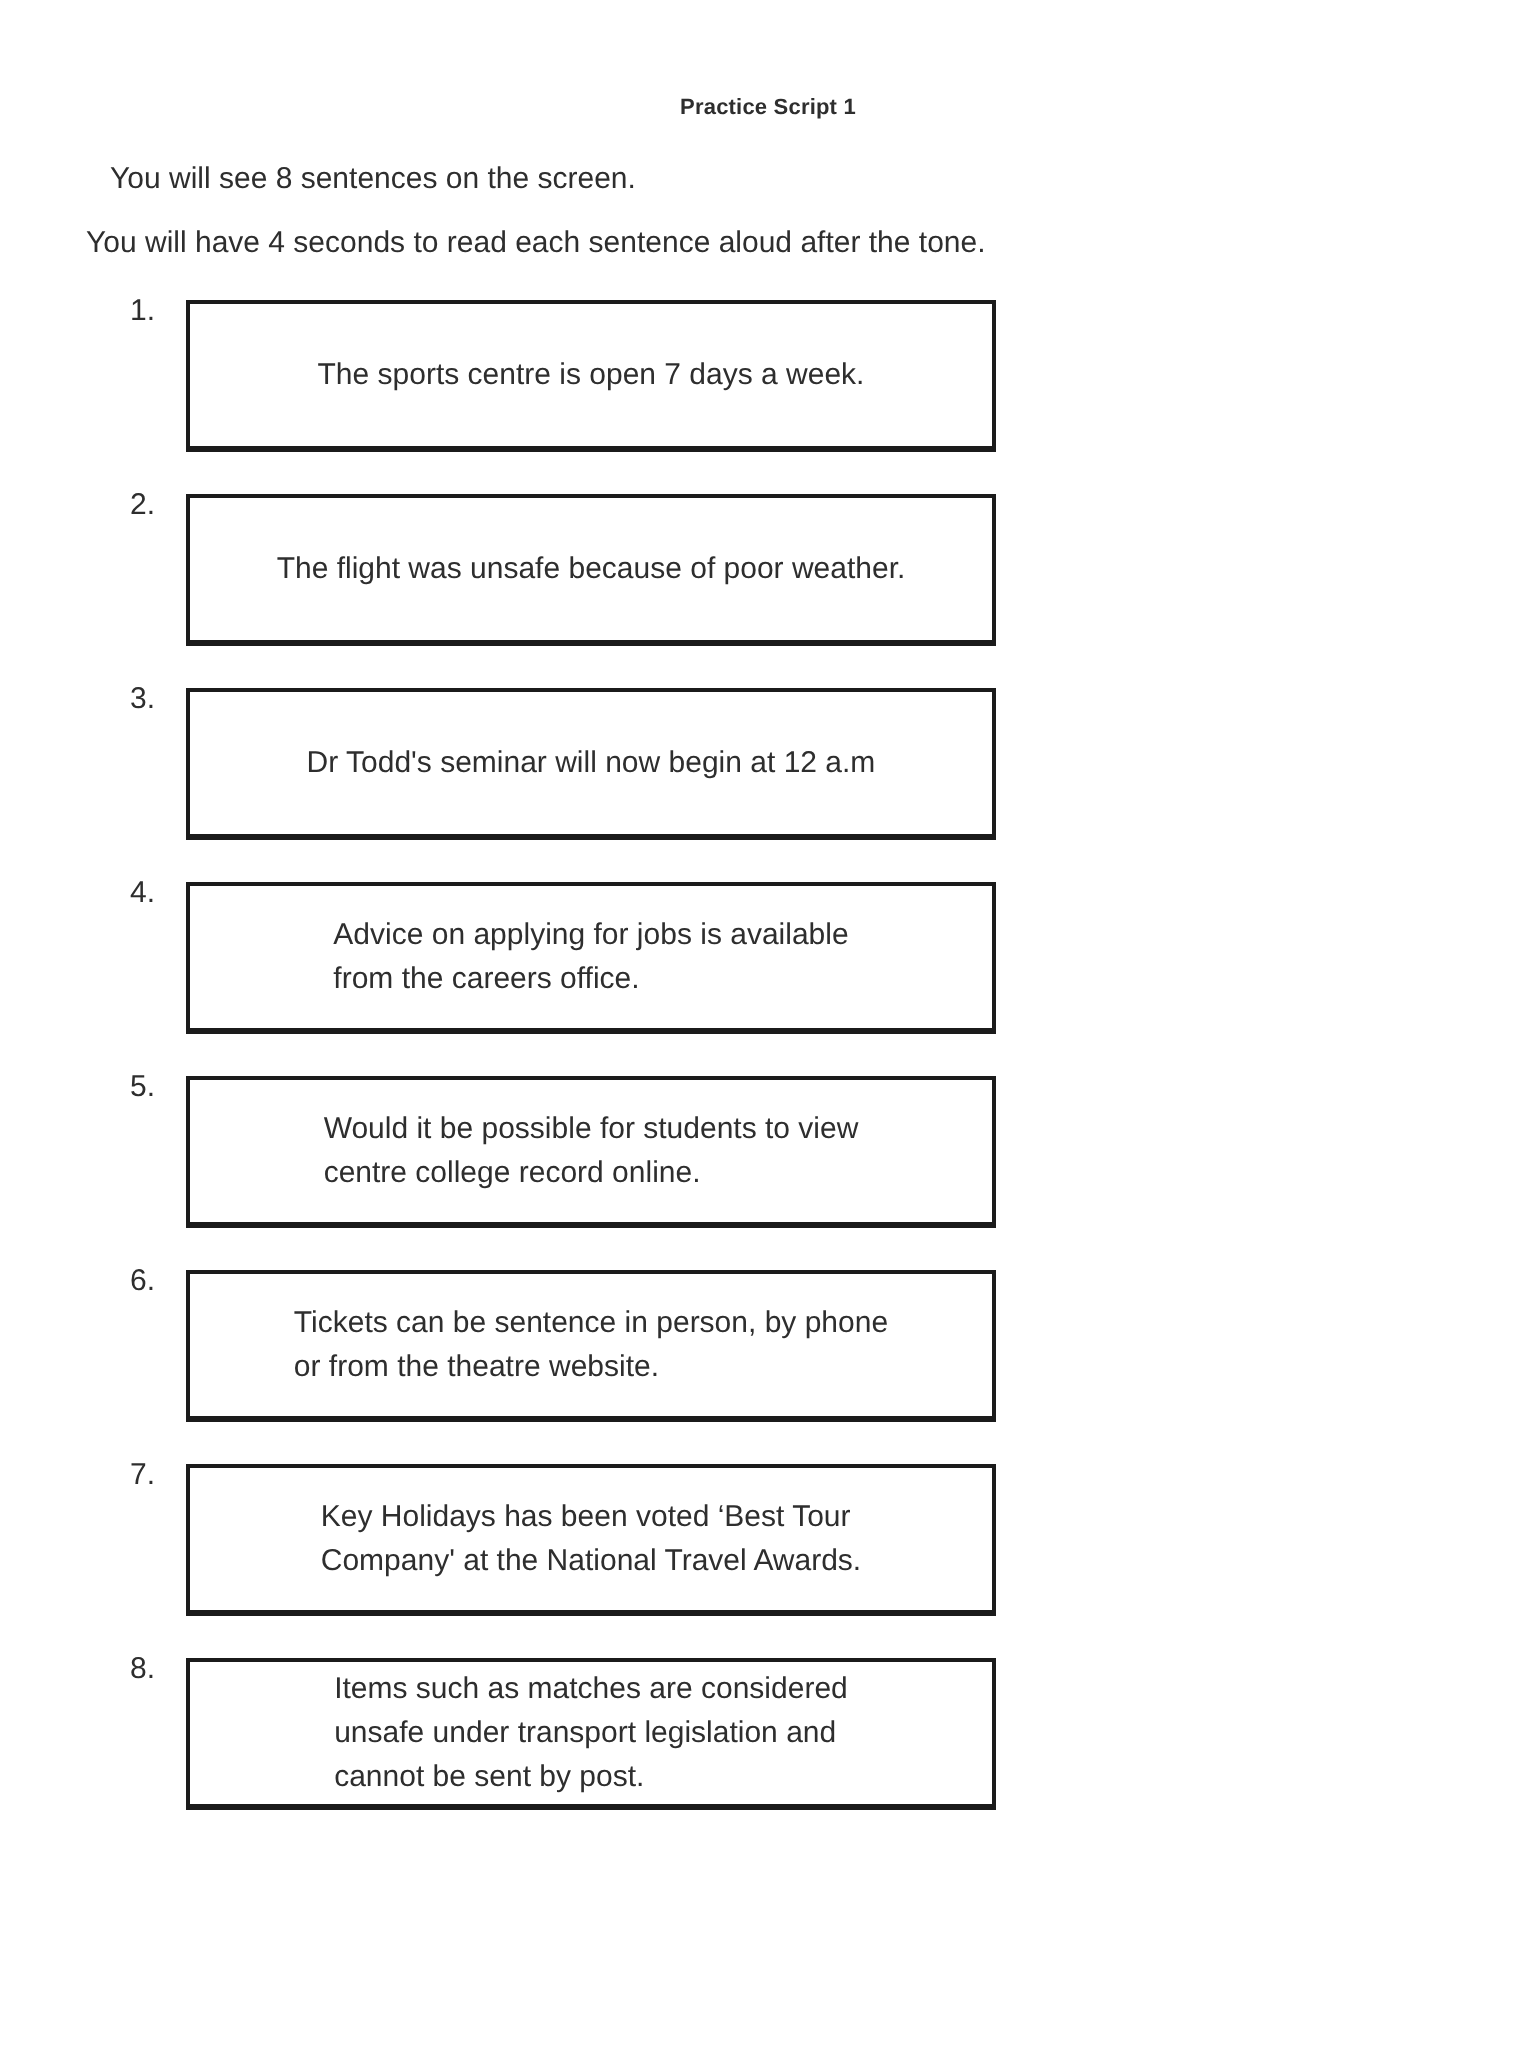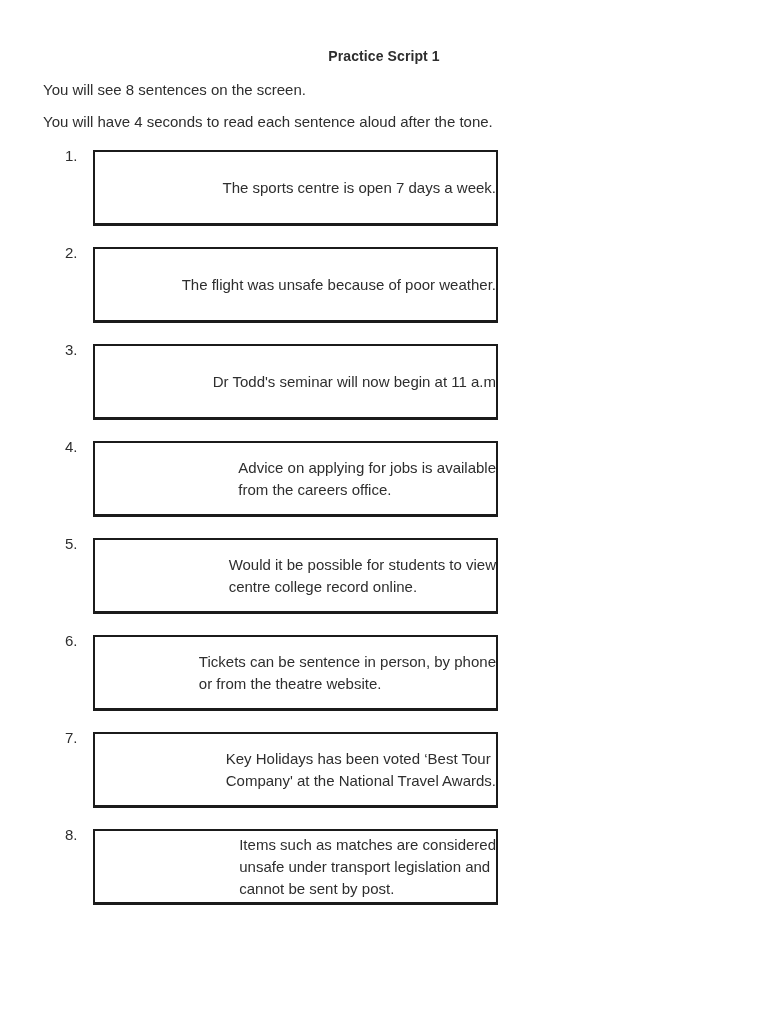--- a/index.html
+++ b/index.html
@@ -13,42 +13,42 @@
     background: var(--background);
     font-family: "Liberation Sans", sans-serif;
     color: var(--text);
     overflow: hidden;
   }
   .page { position: relative; width: 768px; height: 1024px; background: var(--background); }
 
   .title {
     position: absolute; top: 48px; left: 0; width: 768px;
     text-align: center;
-    font-size: 14px; font-weight: 700;
+    font-size: 11px; font-weight: 700;
     letter-spacing: 0.1px;
   }
   .intro {
     position: absolute; left: 43px;
     font-size: 15px; line-height: 18px;
   }
-  .intro-1 { top: 81px; }
+  .intro-1 { top: 81px; margin-left: 12px; }
   .intro-2 { top: 113px; }
 
   .items { position: absolute; top: 150px; left: 93px; width: 405px; }
   .item { position: relative; width: 405px; height: 76px; margin-bottom: 21px; }
   .num {
     position: absolute; left: -28px; top: -3px;
     font-size: 15px; line-height: 18px;
   }
   .box {
     width: 100%; height: 100%;
     background: var(--background);
     border: 2px solid var(--border);
     border-bottom-width: 3px;
-    display: flex; align-items: center; justify-content: flex-end;
+    display: flex; align-items: center; justify-content: center;
   }
   .txt {
     white-space: pre-line;
     text-align: left;
     font-size: 15px;
     line-height: 22px;
   }
 </style>
 </head>
 <body>
@@ -72,21 +72,21 @@
     <div class="item">
       <span class="num">2.</span>
       <div class="box">
         <div class="txt">The flight was unsafe because of poor weather.</div>
       </div>
     </div>
 
     <div class="item">
       <span class="num">3.</span>
       <div class="box">
-        <div class="txt">Dr Todd's seminar will now begin at 11 a.m</div>
+        <div class="txt">Dr Todd's seminar will now begin at 12 a.m</div>
       </div>
     </div>
 
     <div class="item">
       <span class="num">4.</span>
       <div class="box">
         <div class="txt">Advice on applying for jobs is available
 from the careers office.</div>
       </div>
     </div>

